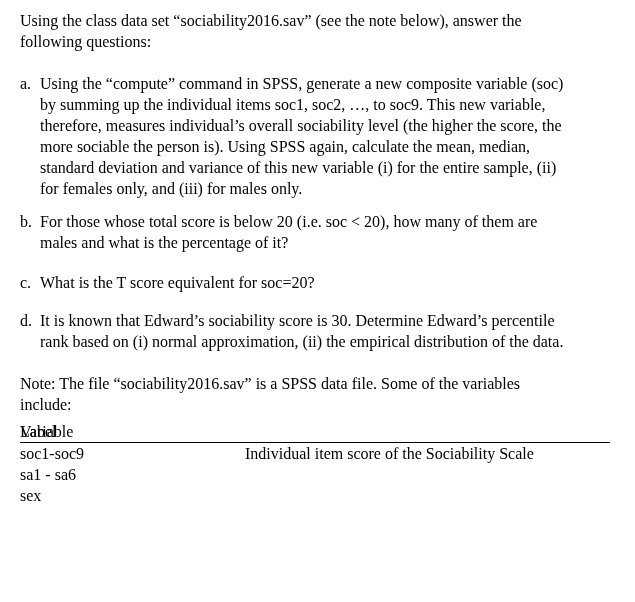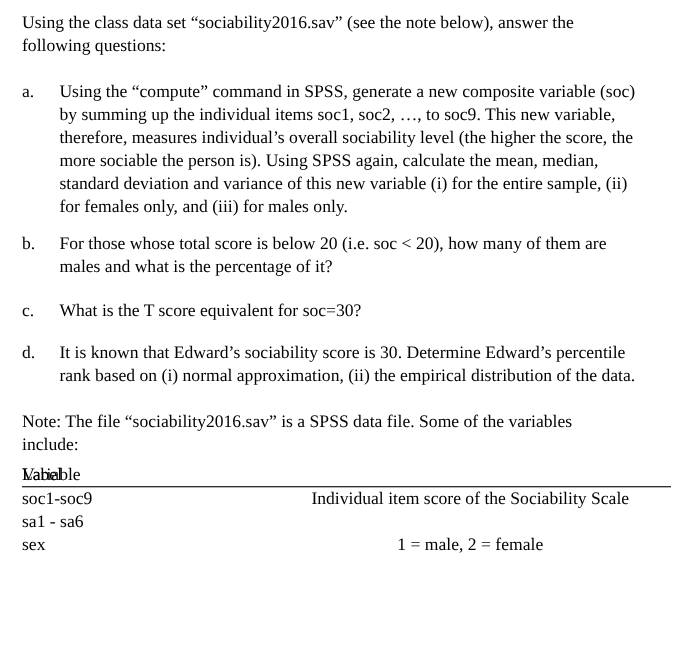--- a/index.html
+++ b/index.html
@@ -31,21 +31,20 @@
     display: flex;
     align-items: flex-start;
   }
   .q-marker {
     flex: 0 0 20px;
     width: 20px;
   }
   .q-text {
     flex: 1 1 auto;
     white-space: pre-line;
-    margin-left: 14px;
   }
   .q-a { margin-bottom: 12px; }
   .q-b { margin-bottom: 19px; }
   .q-c { margin-bottom: 17px; }
   .q-d { margin-bottom: 21px; }
   .note { margin-bottom: 6px; }
   .vtable {
     width: 590px;
   }
   .vt-header {
@@ -57,21 +56,21 @@
     left: 0;
     right: 0;
     text-align: left;
   }
   .vt-row {
     display: grid;
     grid-template-columns: 225px 1fr;
   }
   .vt-row-2 { }
   .vt-row-3 { }
-  .vt-cell-label { white-space: pre-line; text-align: center; }
+  .vt-cell-label { white-space: pre-line; }
 </style>
 </head>
 <body>
 
 <div class="page">
 
   <p class="para intro">Using the class data set “sociability2016.sav” (see the note below), answer the
 following questions:</p>
 
   <div>
@@ -84,21 +83,21 @@
 standard deviation and variance of this new variable (i) for the entire sample, (ii)
 for females only, and (iii) for males only.</div>
     </div>
     <div class="q-item q-b">
       <span class="q-marker">b.</span>
       <div class="q-text">For those whose total score is below 20 (i.e. soc &lt; 20), how many of them are
 males and what is the percentage of it?</div>
     </div>
     <div class="q-item q-c">
       <span class="q-marker">c.</span>
-      <div class="q-text">What is the T score equivalent for soc=30?</div>
+      <div class="q-text">What is the T score equivalent for soc=20?</div>
     </div>
     <div class="q-item q-d">
       <span class="q-marker">d.</span>
       <div class="q-text">It is known that Edward’s sociability score is 30. Determine Edward’s percentile
 rank based on (i) normal approximation, (ii) the empirical distribution of the data.</div>
     </div>
   </div>
 
   <p class="para note">Note: The file “sociability2016.sav” is a SPSS data file. Some of the variables
 include:</p>
@@ -110,17 +109,16 @@
     </div>
     <div class="vt-row vt-row-1">
       <div class="vt-cell-var">soc1-soc9</div>
       <div class="vt-cell-label">Individual item score of the Sociability Scale</div>
     </div>
     <div class="vt-row vt-row-2">
       <div class="vt-cell-var">sa1 - sa6</div>
     </div>
     <div class="vt-row vt-row-3">
       <div class="vt-cell-var">sex</div>
-      <div class="vt-cell-label">1 = male, 2 = female</div>
     </div>
   </div>
 
 </div>
 
 </body></html>

